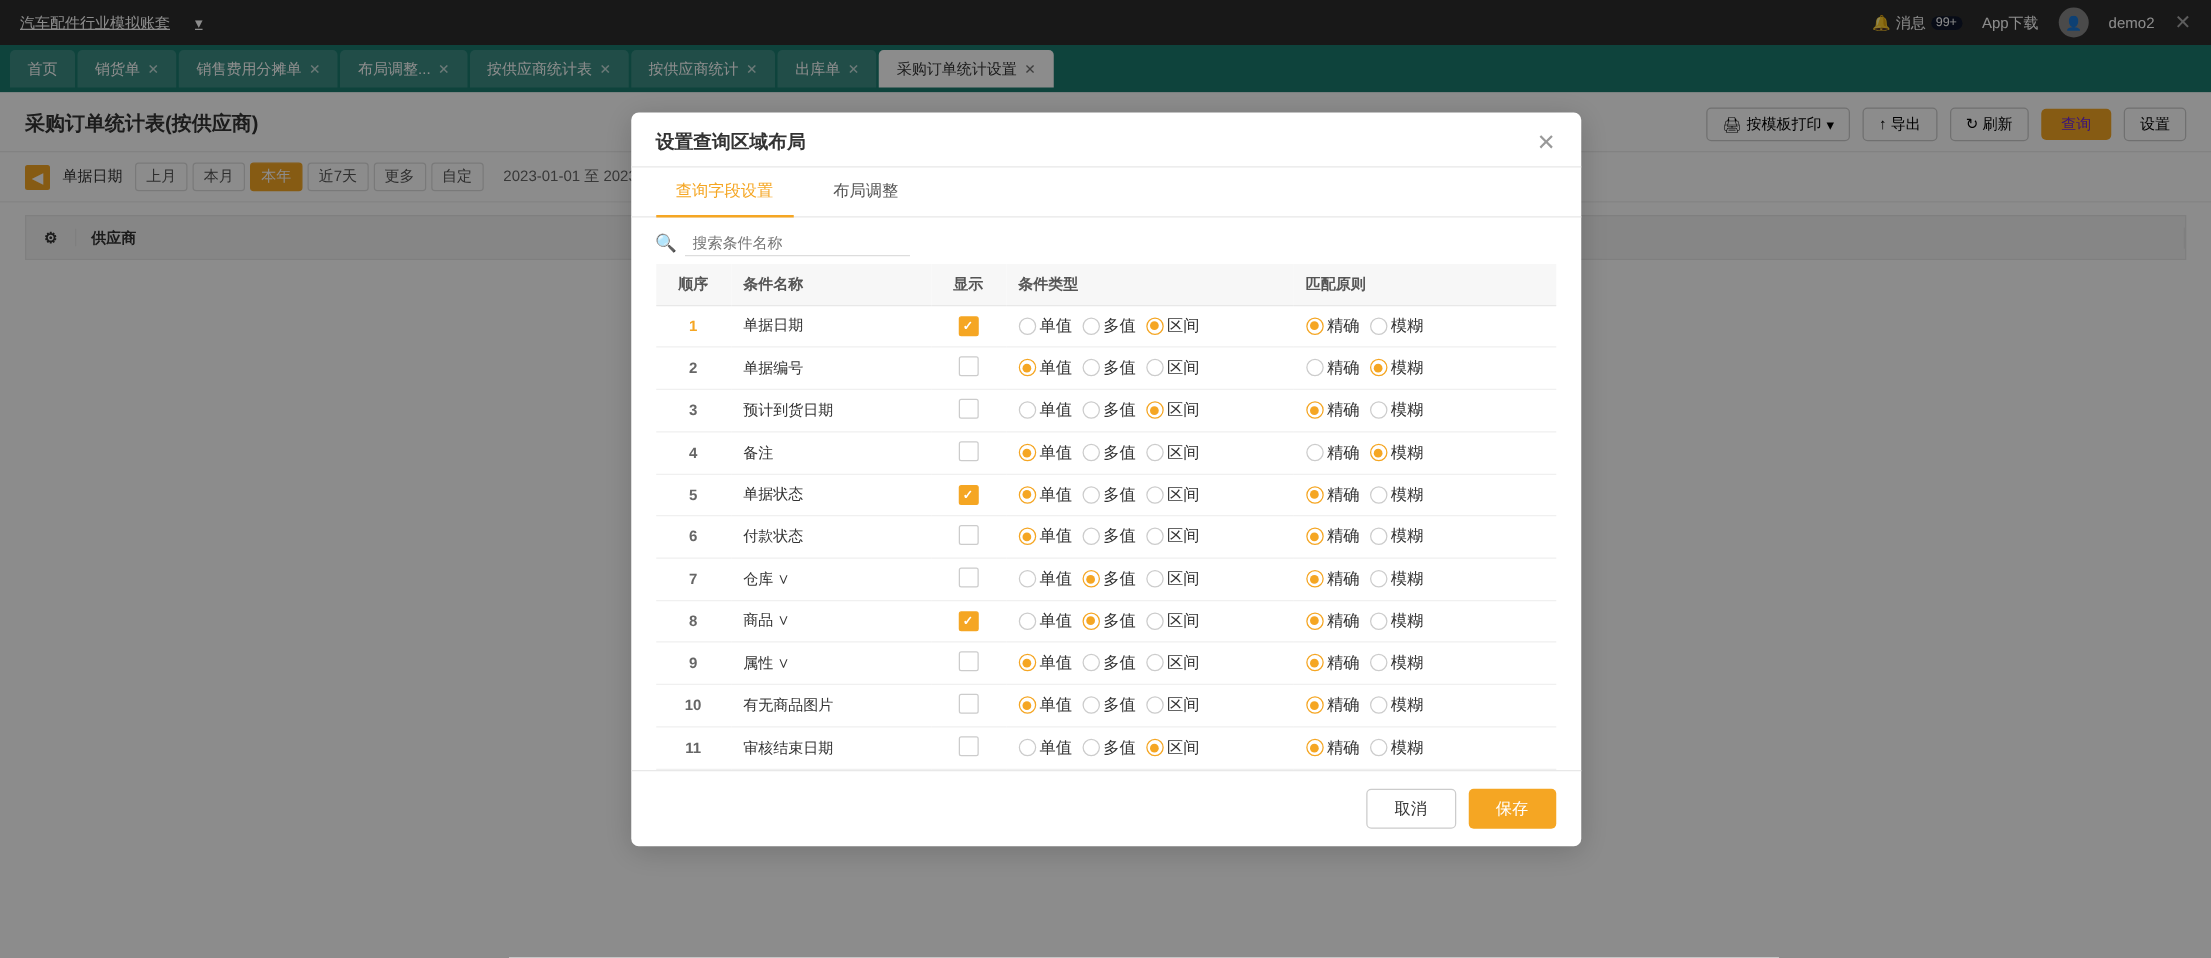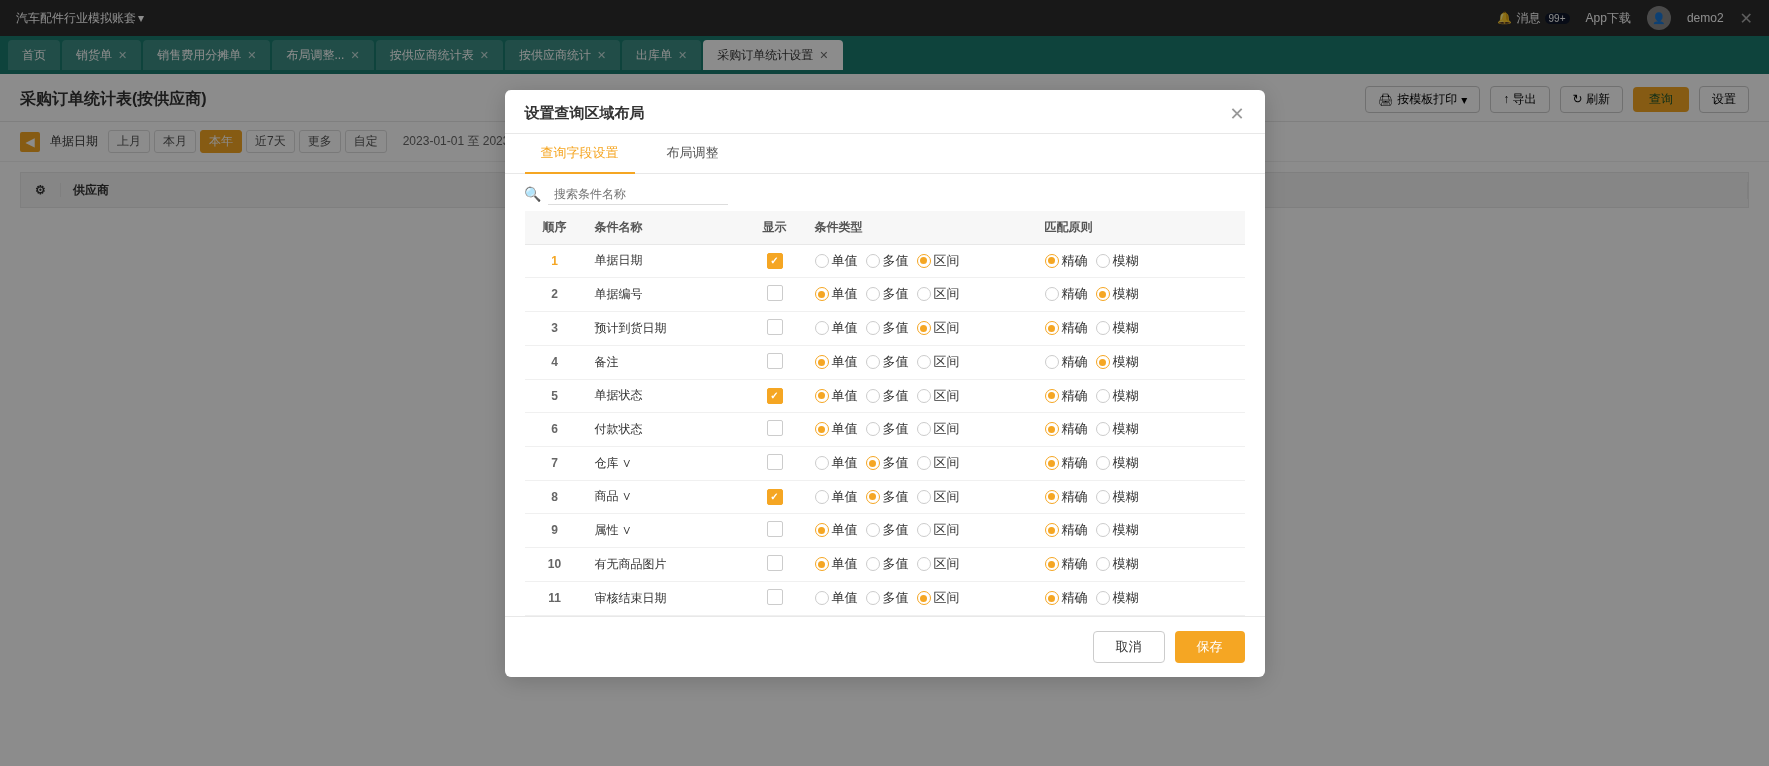--- a/index.html
+++ b/index.html
@@ -8,21 +8,21 @@
     
     .top-bar {
       background: #2d2d2d;
       height: 36px;
       display: flex;
       align-items: center;
       justify-content: space-between;
       padding: 0 16px;
       color: #fff;
     }
-    .top-bar-left { font-size: 12px; display: flex; align-items: center; gap: 2px; }
+    .top-bar-left { font-size: 12px; display: flex; align-items: center; gap: 20px; text-decoration: underline; }
     .top-bar-right { display: flex; align-items: center; gap: 16px; font-size: 12px; }
     .top-bar-right .notif { display: flex; align-items: center; gap: 4px; }
     .badge { background: #0f172a; color: #fff; border-radius: 10px; font-size: 10px; padding: 0 4px; }
     .avatar { width: 24px; height: 24px; border-radius: 50%; background: #888; display: inline-flex; align-items: center; justify-content: center; font-size: 11px; }
     .close-btn-top { cursor: pointer; color: #aaa; font-size: 16px; }
 
     
     .tab-bar {
       background: #1a7a6e;
       height: 38px;
@@ -60,21 +60,21 @@
       display: flex;
       align-items: center;
       justify-content: space-between;
       border-bottom: 1px solid #e8e8e8;
     }
     .page-title { font-size: 16px; font-weight: bold; color: #333; }
     .page-actions { display: flex; align-items: center; gap: 10px; }
     .btn-template { border: 1px solid #ccc; background: #fff; padding: 4px 12px; border-radius: 4px; cursor: pointer; font-size: 12px; display: flex; align-items: center; gap: 4px; }
     .btn-export { border: 1px solid #ccc; background: #fff; padding: 4px 12px; border-radius: 4px; cursor: pointer; font-size: 12px; }
     .btn-refresh { border: 1px solid #ccc; background: #fff; padding: 4px 12px; border-radius: 4px; cursor: pointer; font-size: 12px; }
-    .btn-query { background: #f5a623; color: #14532d; border: none; padding: 4px 16px; border-radius: 4px; cursor: pointer; font-size: 12px; }
+    .btn-query { background: #f5a623; color: #6d28d9; border: none; padding: 4px 16px; border-radius: 4px; cursor: pointer; font-size: 12px; }
     .btn-settings-small { border: 1px solid #ccc; background: #fff; padding: 4px 12px; border-radius: 4px; cursor: pointer; font-size: 12px; }
 
     
     .filter-bar {
       padding: 8px 20px;
       display: flex;
       align-items: center;
       gap: 10px;
       background: #fff;
       border-bottom: 1px solid #f0f0f0;

